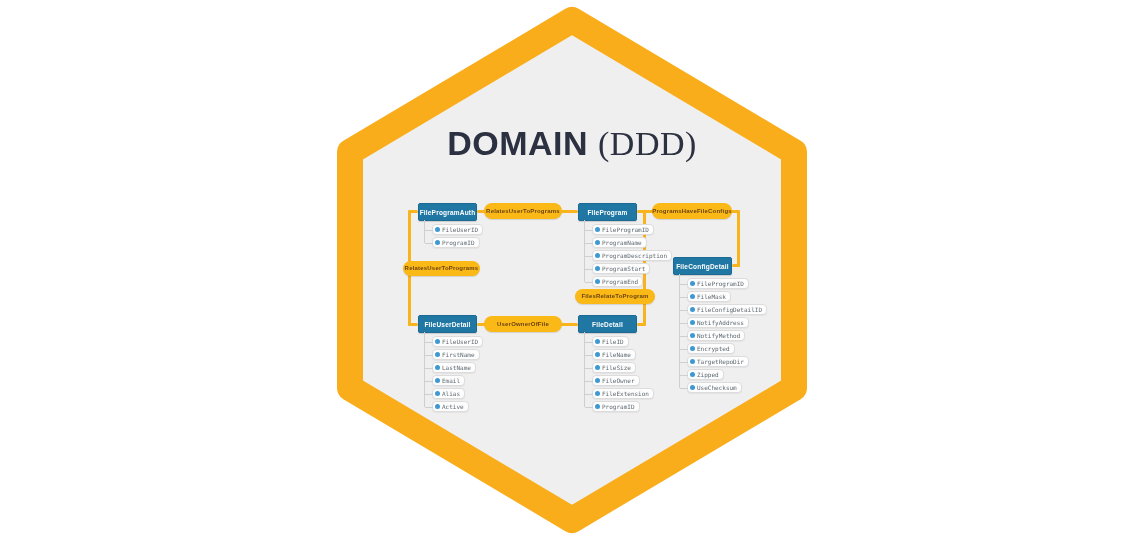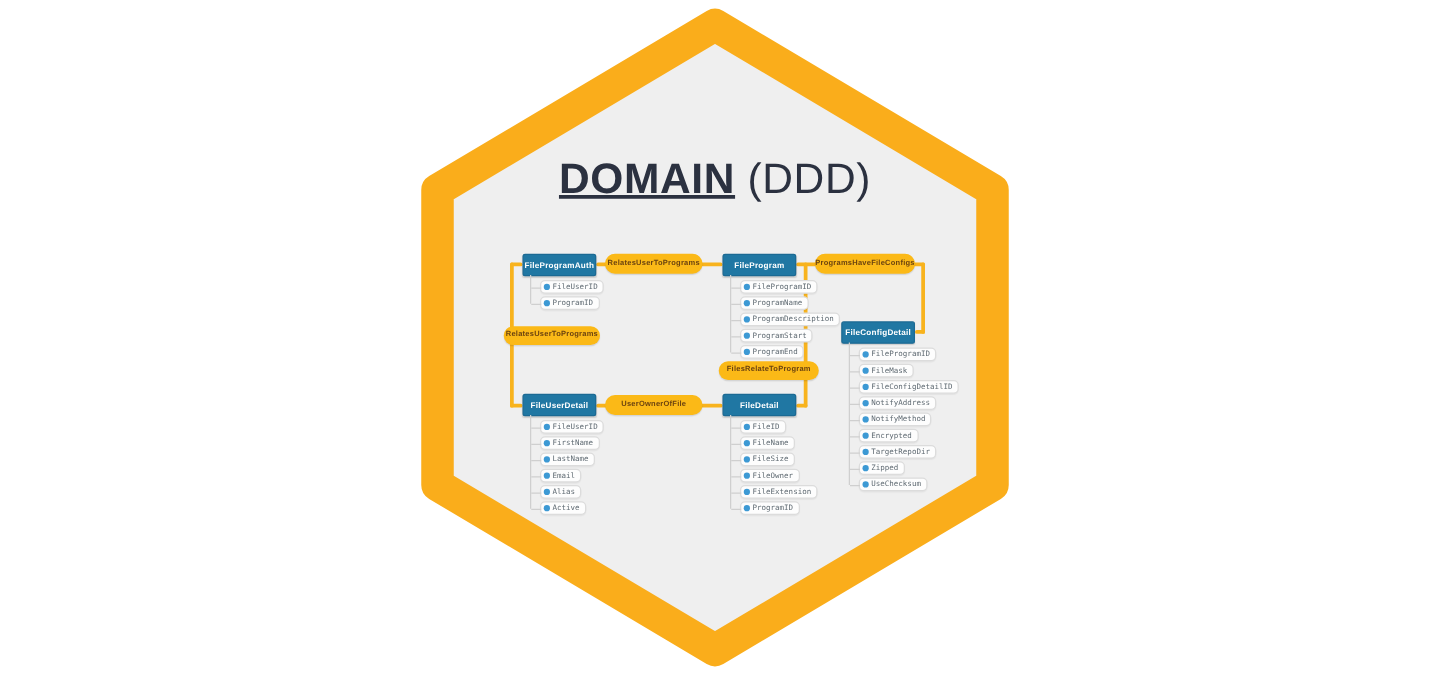--- a/index.html
+++ b/index.html
@@ -6,22 +6,22 @@
   #stage{
     position:relative;width:1144px;height:540px;overflow:hidden;
     background:#ffffff;font-family:"Liberation Sans",sans-serif;
   }
   #hex-svg{position:absolute;left:0;top:0;z-index:0;}
   .page-title{
     position:absolute;left:332px;top:124px;width:480px;z-index:2;
     text-align:center;font-size:34px;color:#2b3140;letter-spacing:.5px;
     white-space:nowrap;
   }
-  .page-title .t-main{font-weight:800;text-decoration:underline;}
-  .page-title .t-suffix{font-weight:400;}
+  .page-title .t-main{font-weight:800;}
+  .page-title .t-suffix{font-weight:400;font-family:Liberation Serif, serif;}
   
   .conn{position:absolute;background:#f8b31d;z-index:1;border-radius:2px;}
   
   .entity{position:absolute;z-index:2;width:59px;}
   .entity-header{
     height:18px;line-height:18px;background:#2077a3;border:1px solid #1b6a94;
     border-radius:2px;box-sizing:border-box;text-align:center;color:#ffffff;
     font-size:6.5px;font-weight:bold;letter-spacing:.2px;
     box-shadow:0 1px 1px rgba(0,0,0,.15);
   }

